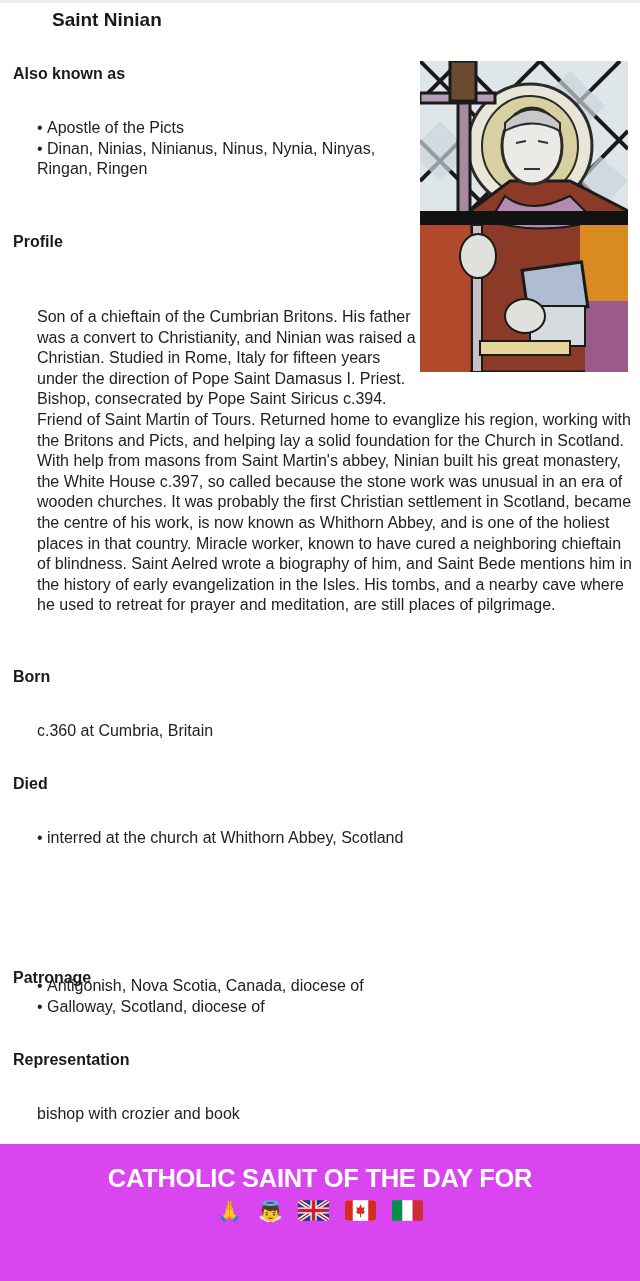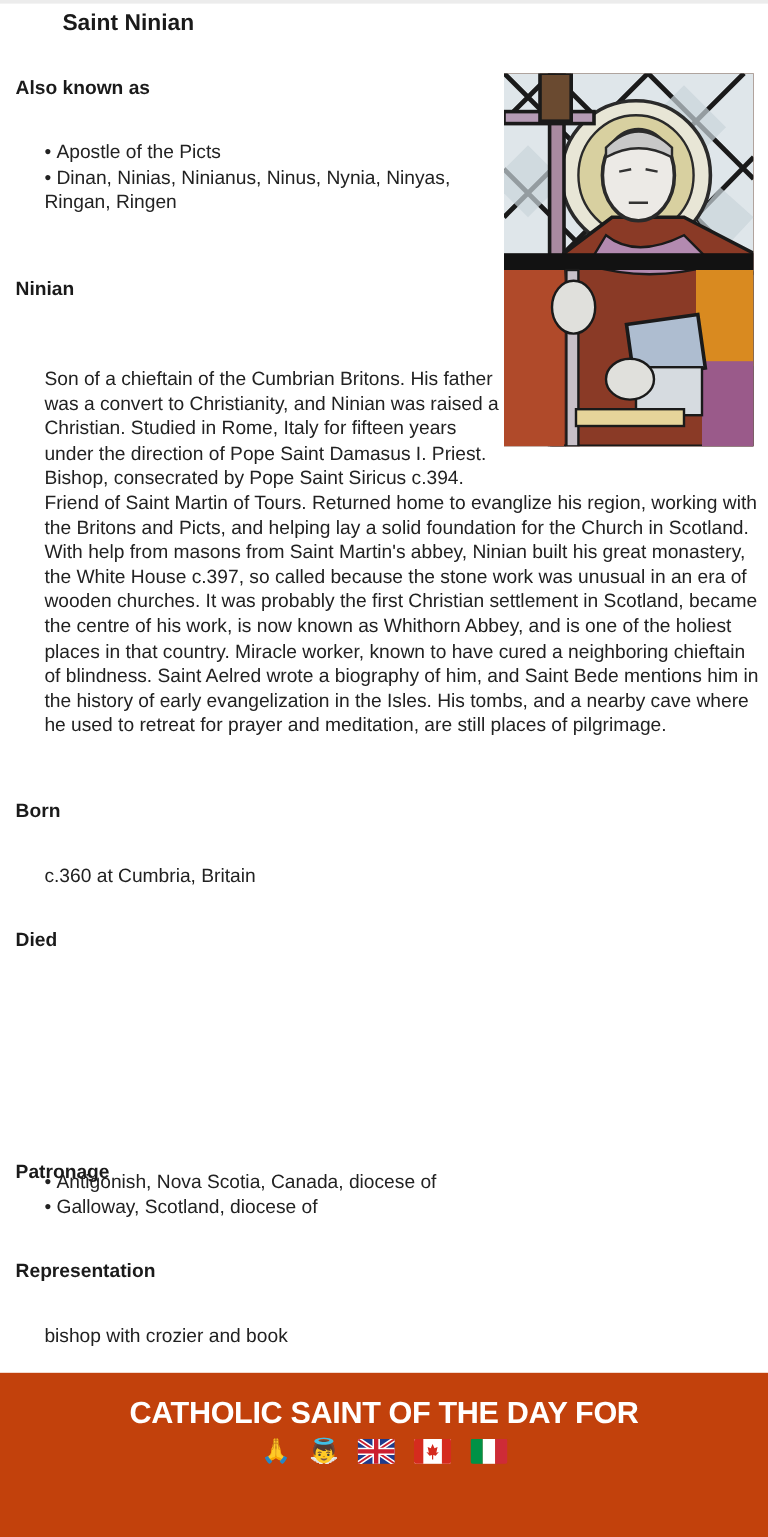--- a/index.html
+++ b/index.html
@@ -22,21 +22,21 @@
     position: absolute; left: 420px; top: 61px; width: 208px; height: 311px;
     overflow: hidden; background: #6b4a3a;
   }
   .profile-text {
     position: absolute; left: 37px; top: 287px; width: 600px;
     font-size: 16px; line-height: 20.6px; color: #222; margin-top: 20px;
   }
   .float-spacer { float: right; width: 220px; height: 85px; }
   .footer {
     position: absolute; left: 0; top: 1144px; width: 640px; height: 137px;
-    background: #c2410c; color: #ffffff; text-align: center;
+    background: #d946ef; color: #ffffff; text-align: center;
   }
   .footer-line { font-size: 25.5px; font-weight: bold; line-height: 32px; letter-spacing: -0.3px; }
   .footer-line1 { margin-top: 18px; }
   .emoji-row { margin-top: 2px; font-size: 20px; line-height: 26px; }
   .emoji { display: inline-block; margin: 0 5px; vertical-align: middle; }
   .flag { display: inline-block; width: 31px; height: 21px; vertical-align: middle; margin: 0 5px; border-radius: 2px; overflow: hidden; }
 </style>
 </head>
 <body>
 
@@ -44,21 +44,21 @@
 
 <div class="content">
   <div class="title">Saint Ninian</div>
 
   <div class="h" style="top:65px;">Also known as</div>
   <ul class="list body-text" style="top:118px; width:370px;">
     <li>Apostle of the Picts</li>
     <li>Dinan, Ninias, Ninianus, Ninus, Nynia, Ninyas, Ringan, Ringen</li>
   </ul>
 
-  <div class="h" style="top:233px;">Ninian</div>
+  <div class="h" style="top:233px;">Profile</div>
 
   <div class="profile-text">
     <div class="float-spacer"></div>
     <span>Son of a chieftain of the Cumbrian Britons. His father was a convert to Christianity, and Ninian was raised a Christian. Studied in Rome, Italy for fifteen years under the direction of Pope Saint Damasus I. Priest. Bishop, consecrated by Pope Saint Siricus c.394. Friend of Saint Martin of Tours. Returned home to evanglize his region, working with the Britons and Picts, and helping lay a solid foundation for the Church in Scotland. With help from masons from Saint Martin's abbey, Ninian built his great monastery, the White House c.397, so called because the stone work was unusual in an era of wooden churches. It was probably the first Christian settlement in Scotland, became the centre of his work, is now known as Whithorn Abbey, and is one of the holiest places in that country. Miracle worker, known to have cured a neighboring chieftain of blindness. Saint Aelred wrote a biography of him, and Saint Bede mentions him in the history of early evangelization in the Isles. His tombs, and a nearby cave where he used to retreat for prayer and meditation, are still places of pilgrimage.</span>
   </div>
 
   <div class="saint-image">
     <svg width="208" height="311" viewBox="0 0 208 311" xmlns="http://www.w3.org/2000/svg">
       <rect width="208" height="311" fill="#dfe6ea"></rect>
 
@@ -101,20 +101,21 @@
       <ellipse cx="105" cy="255" rx="20" ry="17" fill="#e0e0dc" stroke="#1a1a1a" stroke-width="2"></ellipse>
       <rect x="60" y="280" width="90" height="14" fill="#e6d49a" stroke="#1a1a1a" stroke-width="2"></rect>
     </svg>
   </div>
 
   <div class="h" style="top:668px;text-align:right;">Born</div>
   <div class="body-text" style="top:721px;">c.360 at Cumbria, Britain</div>
 
   <div class="h" style="top:775px;">Died</div>
   <ul class="list body-text" style="top:828px; width:560px;">
+    <li>interred at the church at Whithorn Abbey, Scotland</li>
   </ul>
 
   <div class="h" style="top:923px;margin-top:46px;">Patronage</div>
   <ul class="list body-text" style="top:976px; width:560px;">
     <li>Antigonish, Nova Scotia, Canada, diocese of</li>
     <li>Galloway, Scotland, diocese of</li>
   </ul>
 
   <div class="h" style="top:1051px;">Representation</div>
   <div class="body-text" style="top:1104px;">bishop with crozier and book</div>

